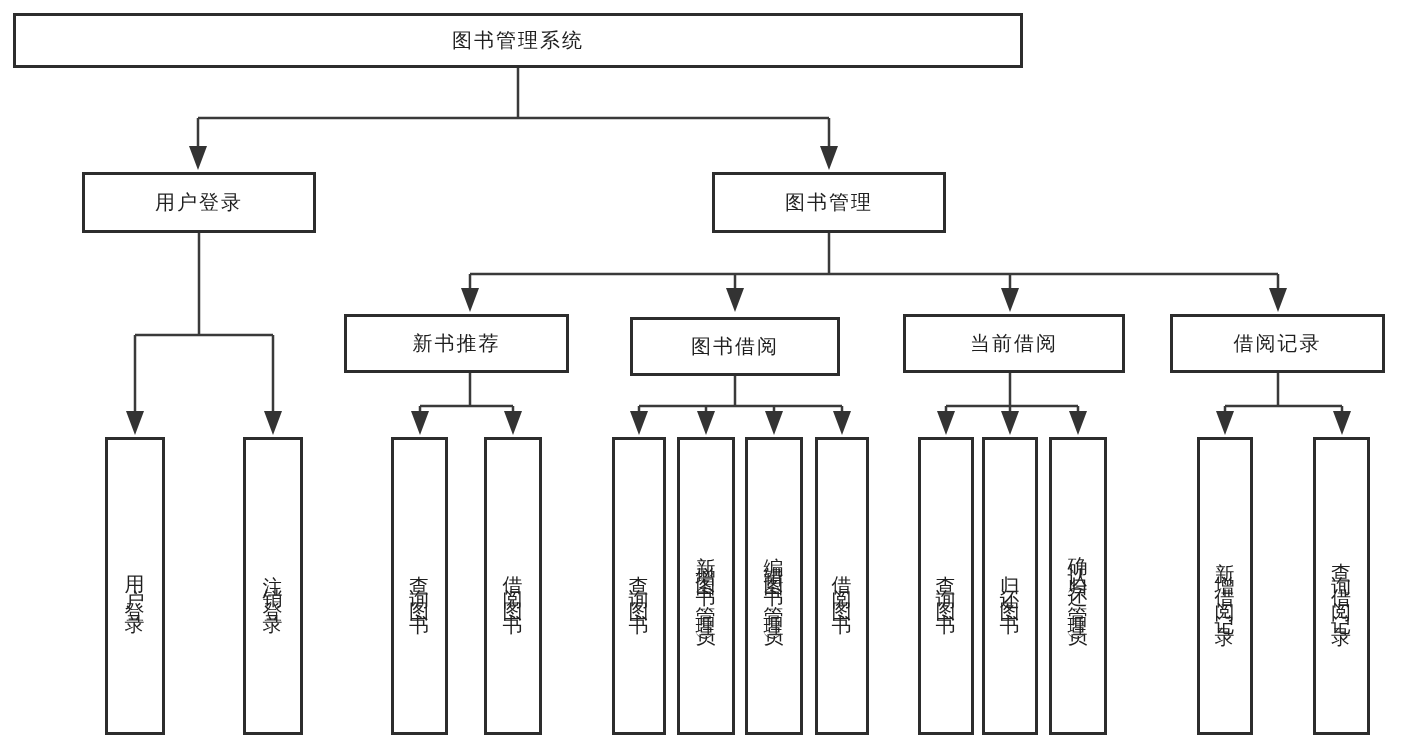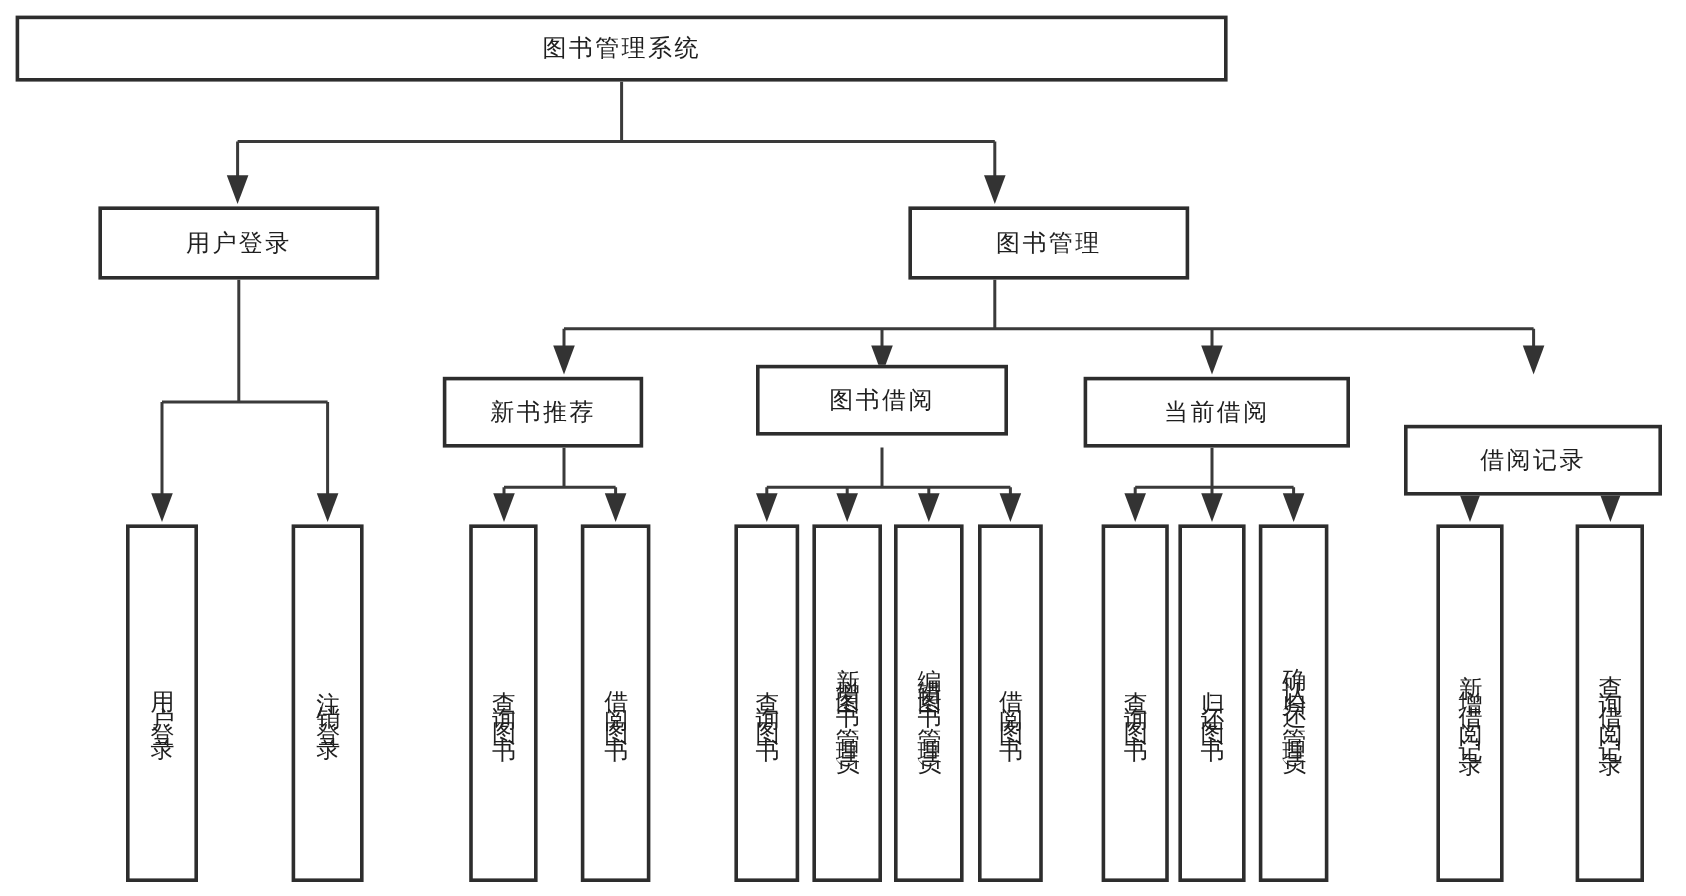--- a/index.html
+++ b/index.html
@@ -77,34 +77,34 @@
     </g>
   </svg>
 
   <div class="box" style="left:13px;top:13px;width:1010px;height:55px;justify-content:center;">
     <span class="hlabel">图书管理系统</span>
   </div>
 
   <div class="box" style="left:82px;top:172px;width:234px;height:61px;">
     <span class="hlabel">用户登录</span>
   </div>
-  <div class="box" style="left:712px;top:172px;width:234px;height:61px;margin-left:45px;">
+  <div class="box" style="left:712px;top:172px;width:234px;height:61px;">
     <span class="hlabel">图书管理</span>
   </div>
 
-  <div class="box" style="left:369px;top:314px;width:167px;height:59px;text-align:center;">
+  <div class="box" style="left:344px;top:314px;width:225px;height:59px;text-align:center;">
     <span class="hlabel">新书推荐</span>
   </div>
-  <div class="box" style="left:630px;top:304px;width:210px;height:59px;text-align:right;">
+  <div class="box" style="left:630px;top:317px;width:210px;height:59px;text-align:right;">
     <span class="hlabel">图书借阅</span>
   </div>
   <div class="box" style="left:903px;top:314px;width:222px;height:59px;">
     <span class="hlabel">当前借阅</span>
   </div>
-  <div class="box" style="left:1170px;top:314px;width:215px;height:59px;margin-top:40px;">
+  <div class="box" style="left:1170px;top:314px;width:215px;height:59px;">
     <span class="hlabel">借阅记录</span>
   </div>
 
   <div class="box leaf" style="left:105px;top:437px;width:60px;height:298px;">
     <span>用户登录</span>
   </div>
   <div class="box leaf" style="left:243px;top:437px;width:60px;height:298px;">
     <span>注销登录</span>
   </div>
 

